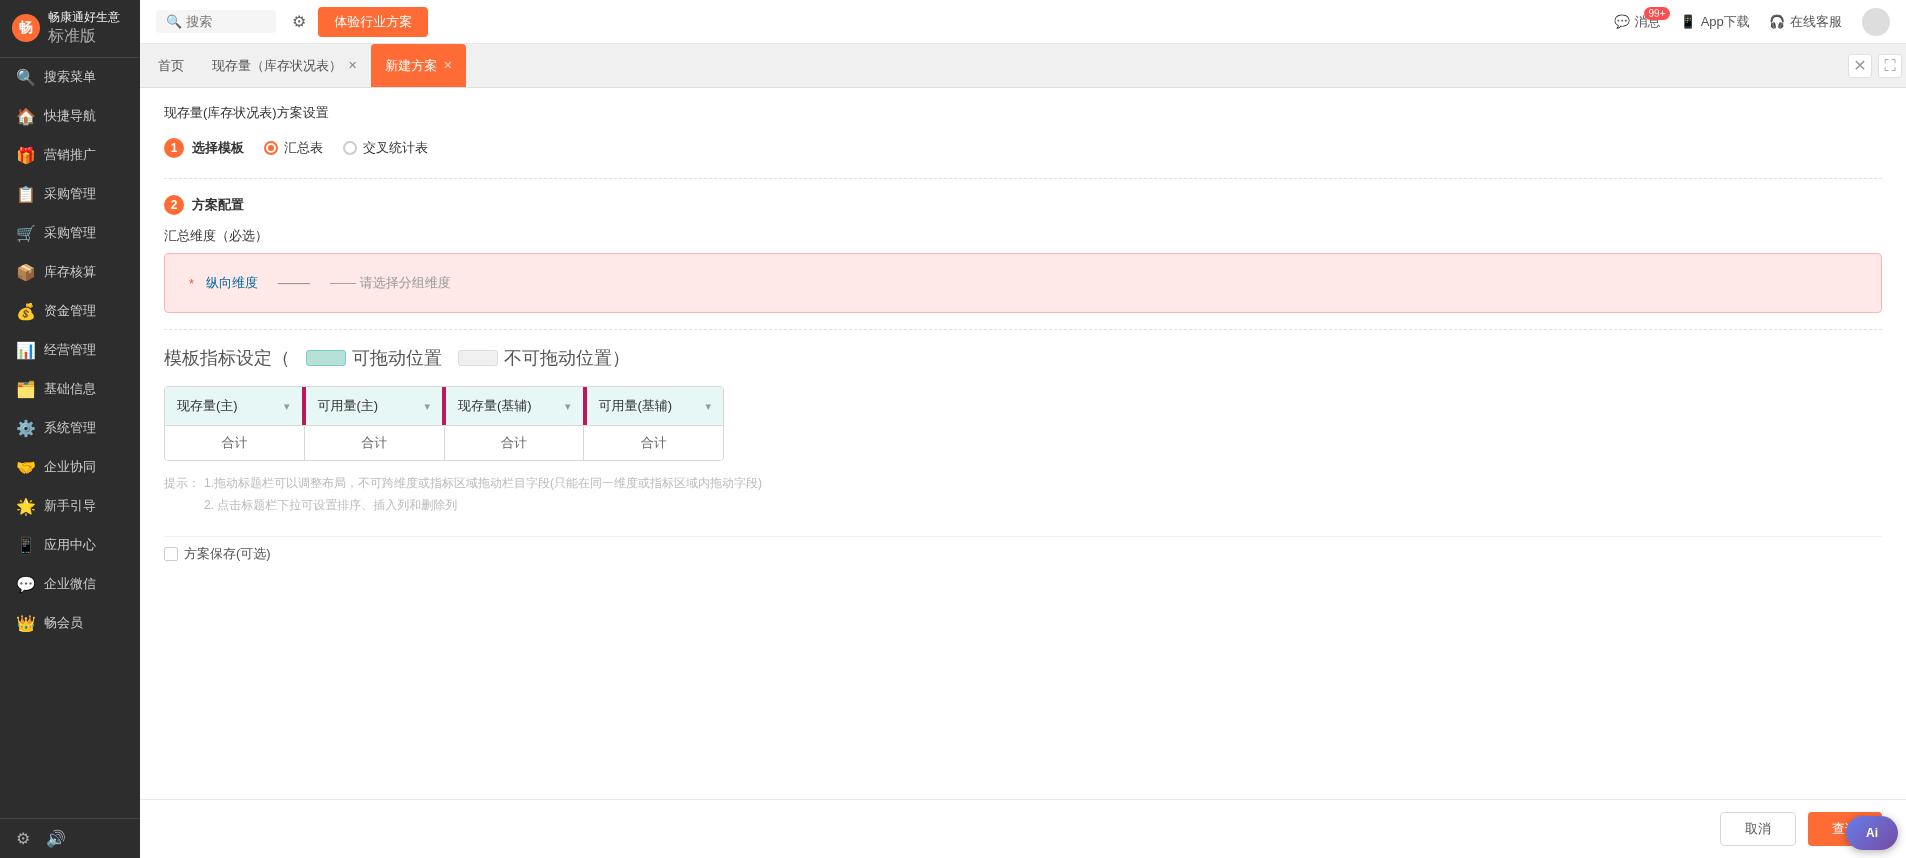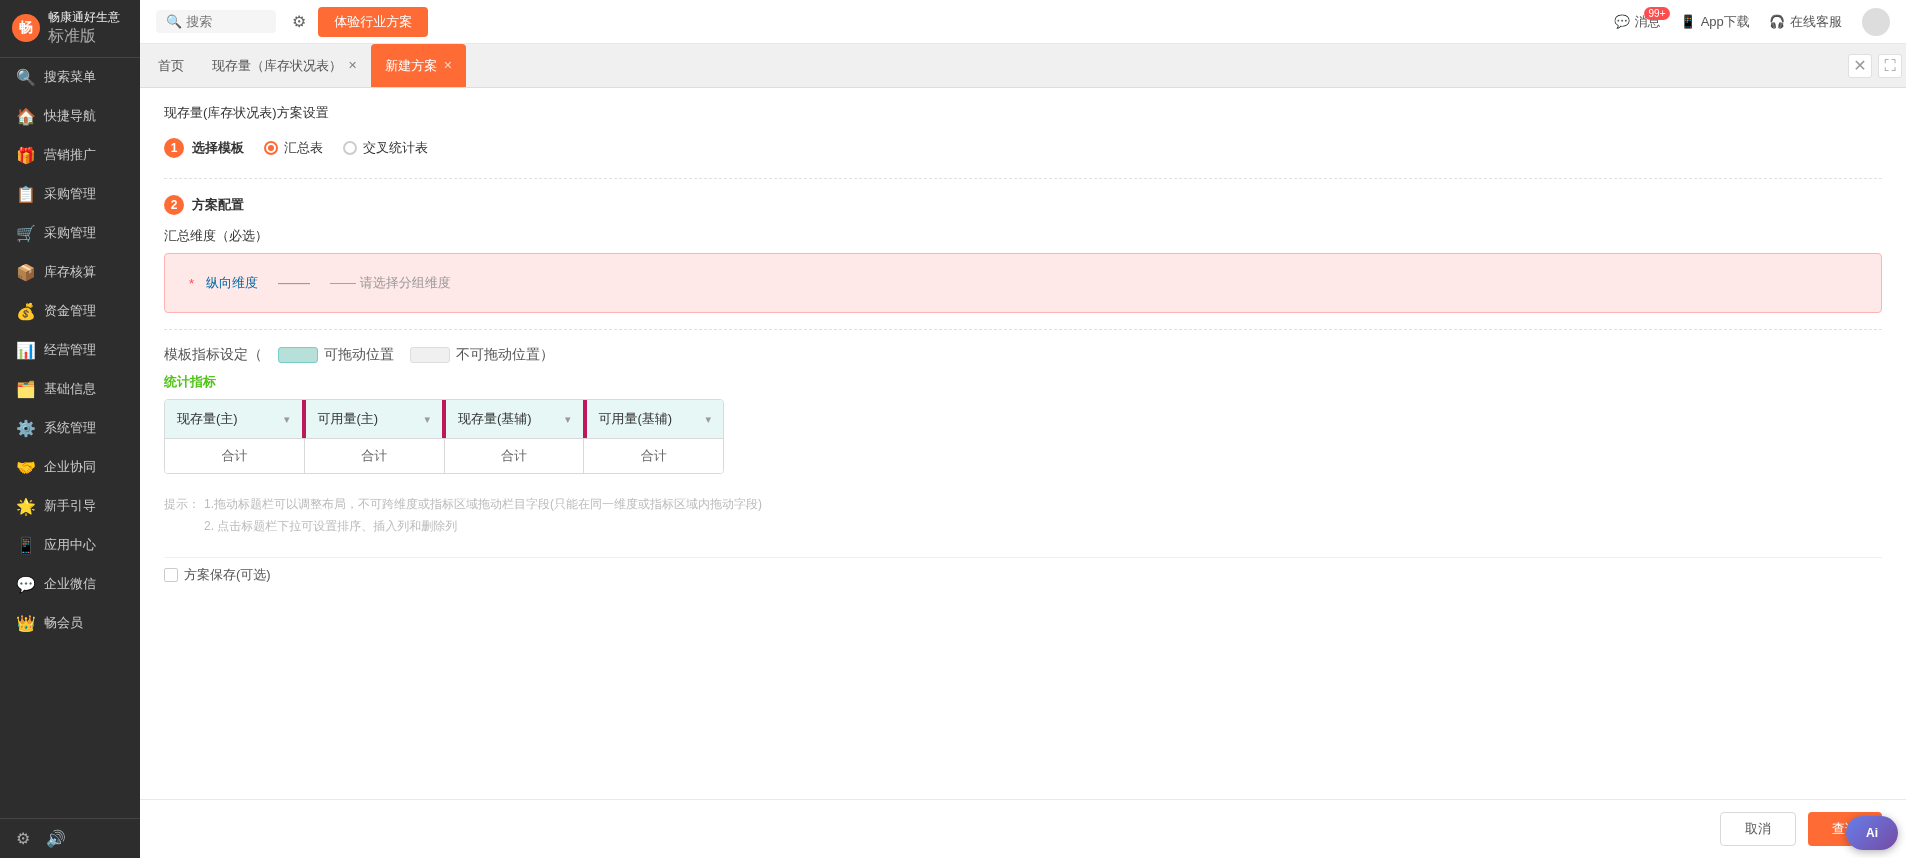--- a/index.html
+++ b/index.html
@@ -283,22 +283,22 @@
       color: #999;
       font-size: 16px;
       margin: 0 8px;
     }
 
     
     .template-indicator-row {
       display: flex;
       align-items: center;
       gap: 16px;
-      margin-bottom: 9px;
-      font-size: 14px;
+      margin-bottom: 16px;
+      font-size: 18px;
       color: #555;
     }
     .indicator-item {
       display: flex;
       align-items: center;
       gap: 6px;
     }
     .indicator-box {
       width: 40px;
       height: 16px;
@@ -346,21 +346,21 @@
       border-right: 1px solid #d9d9d9;
       text-align: center;
       font-size: 13px;
       color: #666;
     }
     .stats-table-data:last-child { border-right: none; }
     .chevron-down { color: #999; font-size: 11px; }
 
     
     .tips-section {
-      margin-top: 20px;
+      margin-top: 12px;
       font-size: 12px;
       color: #bbb;
       line-height: 1.8;
     }
     .tips-section .tip-line { display: flex; gap: 4px; }
 
     
     .save-row {
       display: flex;
       align-items: center;
@@ -609,21 +609,20 @@
           <div class="indicator-item">
             <div class="indicator-box draggable"></div>
             <span>可拖动位置</span>
           </div>
           <div class="indicator-item">
             <div class="indicator-box non-draggable"></div>
             <span>不可拖动位置）</span>
           </div>
         </div>
 
-        <div class="stats-section-title">统计指标</div>
         <div class="stats-table">
           <div class="stats-table-header">
             <div class="stats-table-cell">
               <span>现存量(主)</span>
               <span class="chevron-down">▾</span>
             </div>
             <div class="stats-table-cell">
               <span>可用量(主)</span>
               <span class="chevron-down">▾</span>
             </div>

